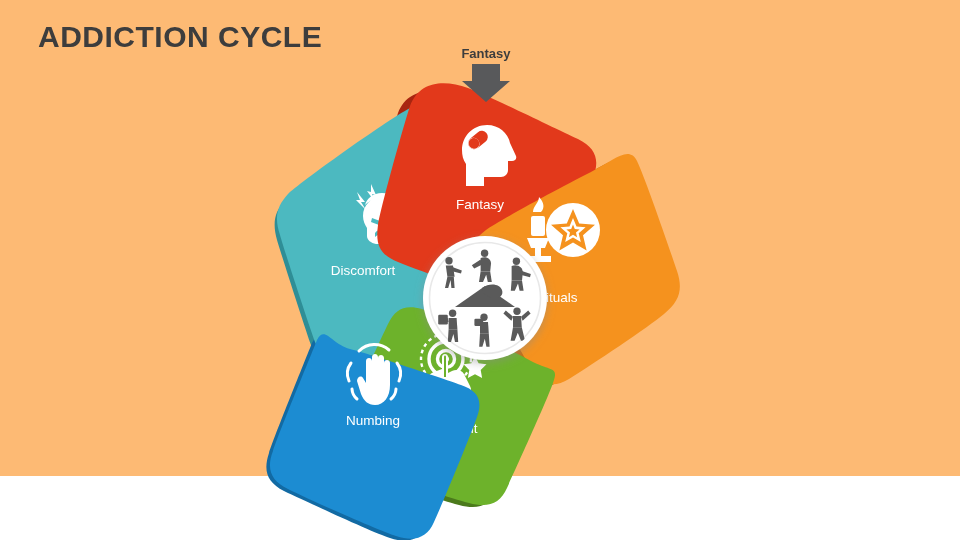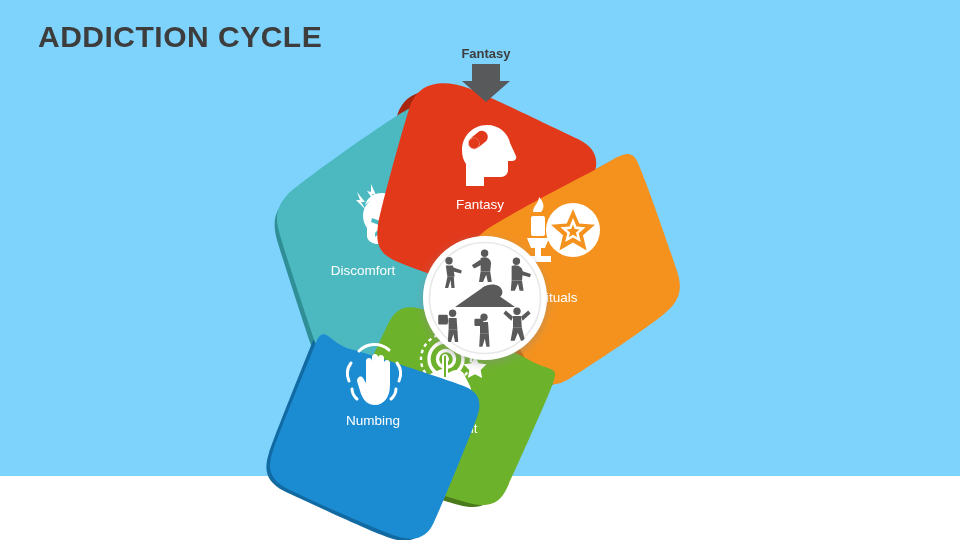--- a/index.html
+++ b/index.html
@@ -2,21 +2,21 @@
 <html><head>
 <meta charset="utf-8">
 <style>
   * { margin:0; padding:0; box-sizing:border-box; }
   html, body {
     width:960px; height:540px;
     background:#ffffff;
     font-family:"Liberation Sans", sans-serif;
     overflow:hidden;
   }
-  #stage { position:relative; width:960px; height:476px; background:#7dd3fc; }
+  #stage { position:relative; width:960px; height:476px; background:#fdba74; }
 
   .title {
     position:absolute;
     left:38px; top:20px;
     font-size:30px;
     font-weight:bold;
     letter-spacing:0.5px;
     color:#3d3d3d;
     font-family:"Liberation Sans", sans-serif;
     white-space:nowrap;

